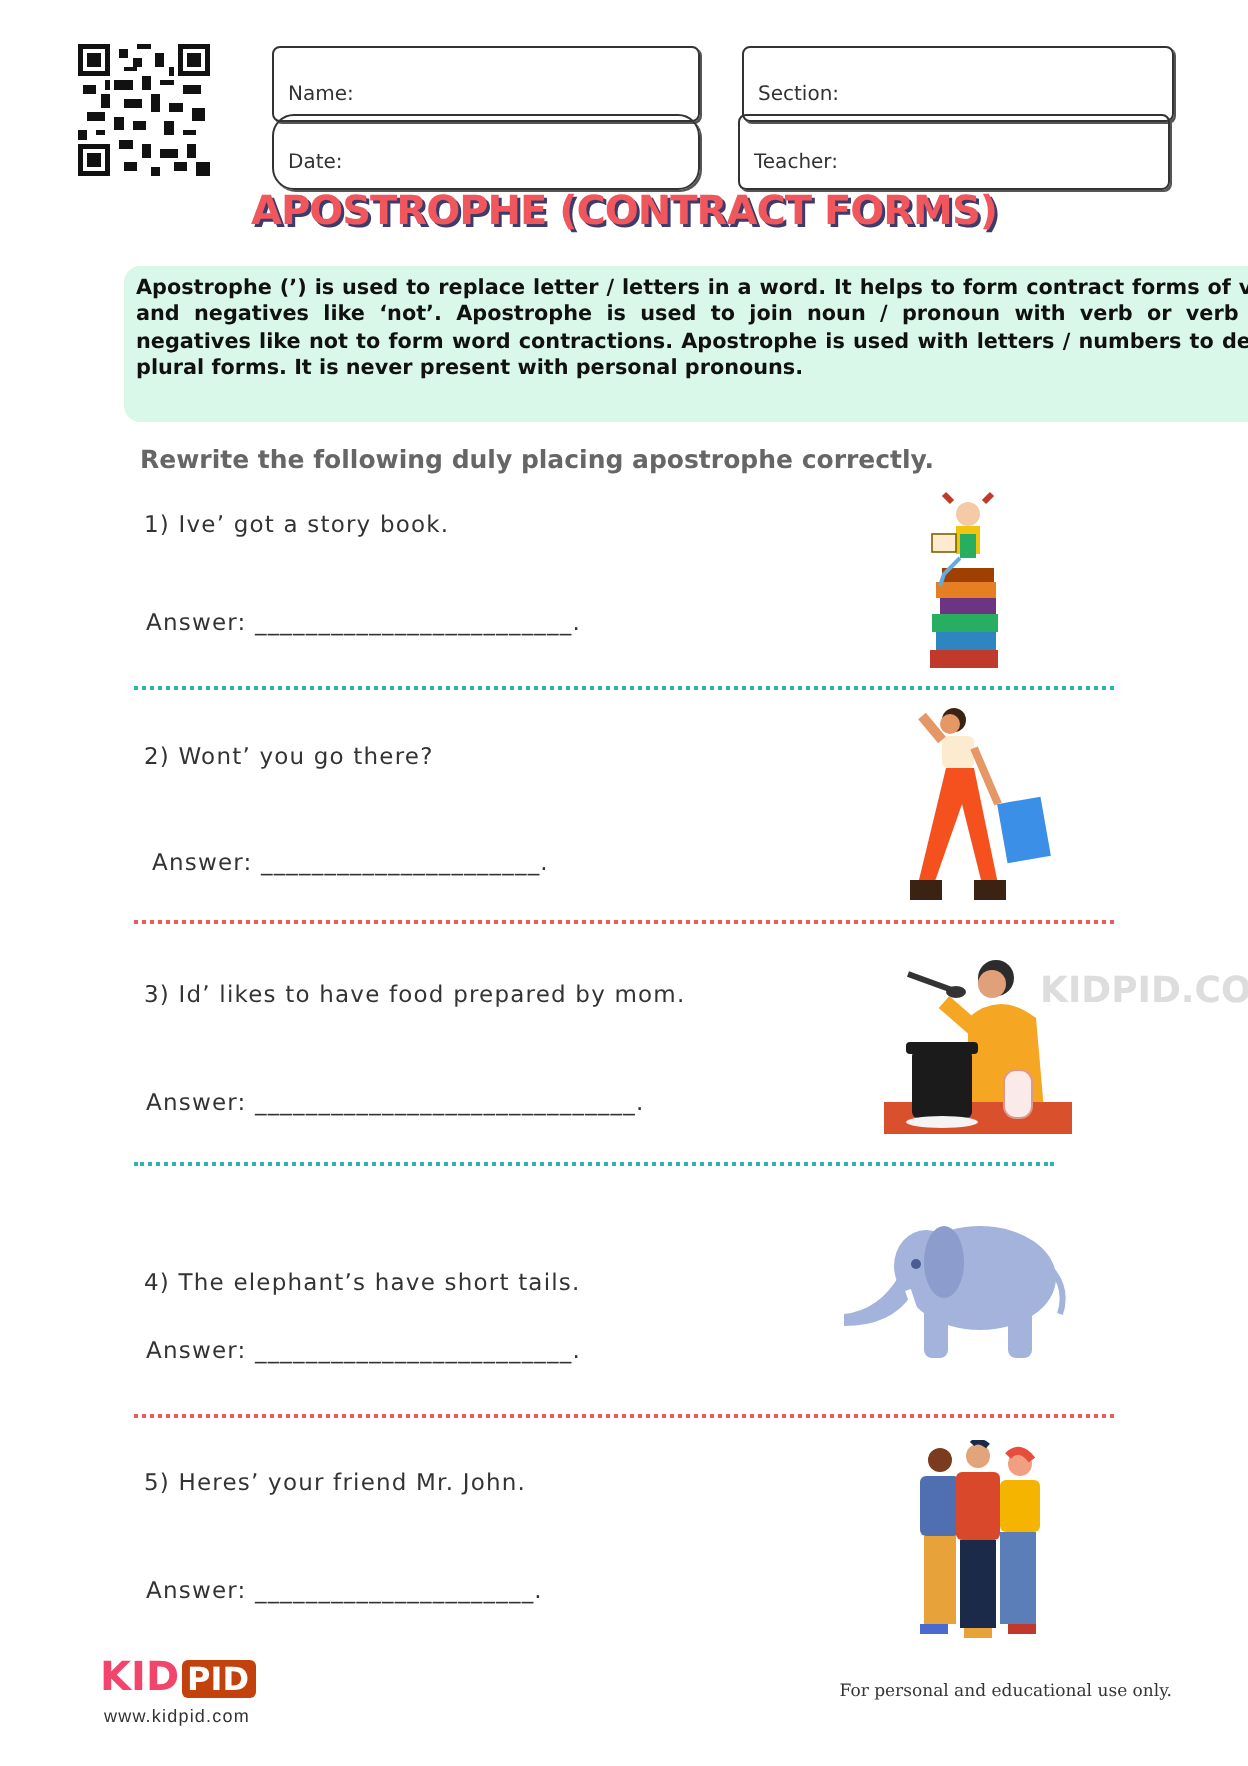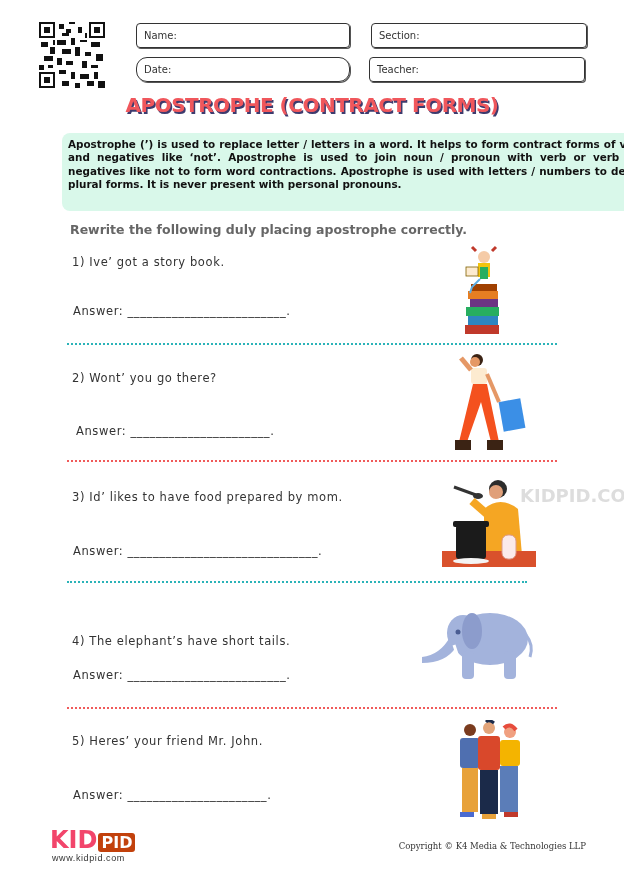--- a/index.html
+++ b/index.html
@@ -1,29 +1,29 @@
 <!DOCTYPE html>
 <html><head>
 <meta charset="utf-8">
 <style>
   html,body{margin:0;padding:0;background:#fff;}
   body{width:624px;height:883px;position:relative;overflow:hidden;font-family:"Liberation Sans",sans-serif;color:#222;}
   .abs{position:absolute;}
   .qr{left:38px;top:22px;width:68px;height:66px;}
-  .field{position:absolute;border:1.5px solid #333;border-radius:4px;height:25px;box-sizing:border-box;font-size:10px;padding:6px 7px;color:#333;box-shadow:1px 1px 0 #555;font-family:"DejaVu Sans",sans-serif;}
+  .field{position:absolute;border:1.5px solid #333;border-radius:4px;height:25px;box-sizing:border-box;font-size:10px;padding:18px 7px;color:#333;box-shadow:1px 1px 0 #555;font-family:"DejaVu Sans",sans-serif;}
   .title{left:0;width:624px;top:93px;text-align:center;font-family:"DejaVu Sans",sans-serif;font-weight:bold;font-size:20px;color:#f0575c;letter-spacing:-0.5px;text-shadow:1.5px 1.5px 0 #3d3b6e;}
   .infobox{left:62px;top:133px;width:596px;height:78px;background:#d9f8ea;border-radius:8px;box-sizing:border-box;padding:5px 6px;font-family:"DejaVu Sans",sans-serif;font-weight:bold;font-size:10.4px;line-height:13.3px;text-align:justify;color:#111;}
   .instruct{left:70px;top:222px;font-family:"DejaVu Sans",sans-serif;font-weight:bold;font-size:12.5px;color:#666;}
   .q{position:absolute;left:72px;font-family:"DejaVu Sans",sans-serif;font-size:11.5px;letter-spacing:0.6px;color:#333;}
   .ans{position:absolute;font-family:"DejaVu Sans",sans-serif;font-size:11.5px;letter-spacing:0.6px;color:#333;}
   .sep{position:absolute;left:67px;width:490px;height:0;border-top:2.5px dotted;}
   .illus{position:absolute;}
   .wm{left:520px;top:485px;font-family:"DejaVu Sans",sans-serif;font-weight:bold;font-size:18px;color:#ddd;text-align:center;}
   .logo{left:50px;top:826px;}
-  .logo-kid{font-family:"DejaVu Sans",sans-serif;font-weight:bold;font-size:24px;color:#f2456b;}
+  .logo-kid{font-family:"DejaVu Sans",sans-serif;font-weight:bold;font-size:20px;color:#f2456b;}
   .logo-pid{font-family:"DejaVu Sans",sans-serif;font-weight:bold;font-size:16px;color:#fff;background:#c2410c;border-radius:3px;padding:0 3px;margin-left:1px;}
   .logo-url{left:52px;top:853px;font-size:9px;letter-spacing:0.6px;color:#333;}
   .foot{right:38px;top:840px;text-align:right;font-family:"DejaVu Serif",serif;font-size:8.5px;line-height:13px;color:#333;}
 </style>
 </head>
 <body>
 
 <div class="abs qr">
   <svg width="68" height="66" viewBox="0 0 29 29" shape-rendering="crispEdges">
     <rect width="29" height="29" fill="#fff"></rect>
@@ -177,14 +177,14 @@
       <rect x="26" y="94" width="14" height="5" fill="#e8a23a"></rect>
       <rect x="48" y="92" width="14" height="5" fill="#c0392b"></rect>
   </svg>
 </div>
 
 <div class="abs logo">
   <span class="logo-kid">KID</span><span class="logo-pid">PID</span>
 </div>
 <div class="abs logo-url">www.kidpid.com</div>
 <div class="abs foot">
-  <div>Copyright © K4 Media &amp; Technologies LLP</div>
+  <div>For personal and educational use only.</div>
 </div>
 
 </body></html>

